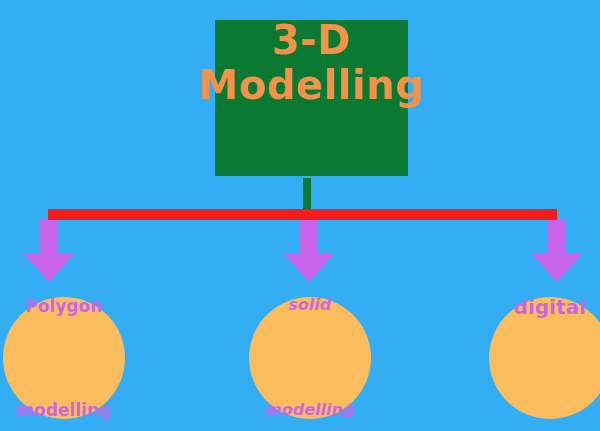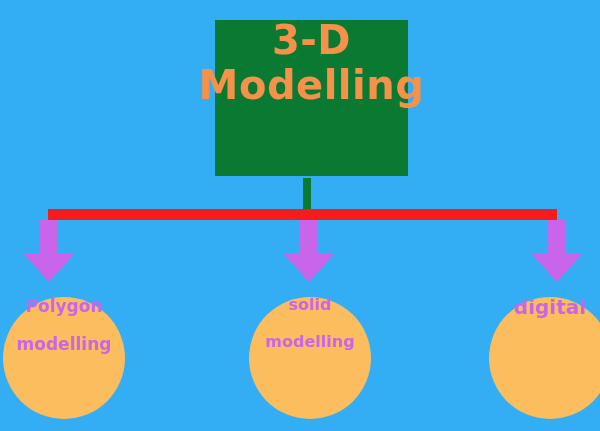--- a/index.html
+++ b/index.html
@@ -83,26 +83,25 @@
   
   .leaf {
     position: absolute;
     width: 122px;
     height: 122px;
     border-radius: 50%;
     background: #fcbd5e;
     display: flex;
     flex-direction: column;
     align-items: center;
-    justify-content: flex-start;
+    justify-content: space-between;
     line-height: 1.06;
-    gap: 20px;
   }
   .leaf-1 { left: 3px;   top: 297px; }
-  .leaf-2 { left: 249px; top: 297px; }
+  .leaf-2 { left: 249px; top: 297px; font-style: italic; }
   .leaf-3 { left: 489px; top: 297px; }
 
   .leaf-line {
     color: #c965ea;
     font-family: "DejaVu Sans", sans-serif;
     font-weight: bold;
     font-size: 17px;
     text-align: center;
     white-space: nowrap;
   }

